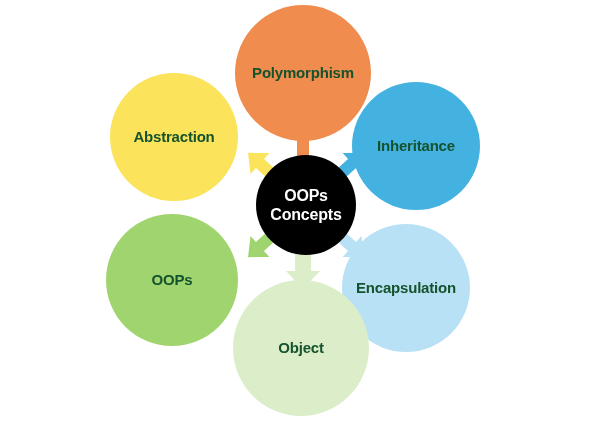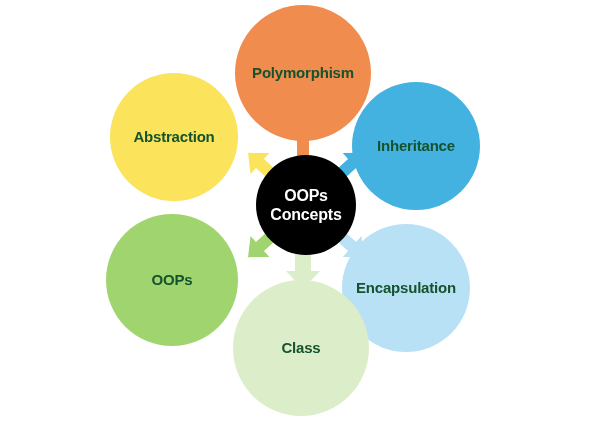--- a/index.html
+++ b/index.html
@@ -95,21 +95,21 @@
 
   <div class="node" id="node-inheritance" style="left: 352px; top: 82px; width: 128px; height: 128px; background: rgb(68, 178, 224); color: rgb(17, 17, 17);">
     <span class="node-label">Inheritance</span>
   </div>
 
   <div class="node" id="node-encapsulation" style="left: 342px; top: 224px; width: 128px; height: 128px; background: rgb(185, 225, 245); color: rgb(17, 17, 17);">
     <span class="node-label">Encapsulation</span>
   </div>
 
   <div class="node" id="node-object" style="left: 233px; top: 280px; width: 136px; height: 136px; background: rgb(220, 238, 201); color: rgb(17, 17, 17);">
-    <span class="node-label">Class</span>
+    <span class="node-label">Object</span>
   </div>
 
   <div class="node" id="node-class" style="left: 106px; top: 214px; width: 132px; height: 132px; background: rgb(160, 212, 110); color: rgb(17, 17, 17);">
     <span class="node-label">OOPs</span>
   </div>
 
   <div class="node" id="node-abstraction" style="left: 110px; top: 73px; width: 128px; height: 128px; background: rgb(251, 227, 91); color: rgb(17, 17, 17);">
     <span class="node-label">Abstraction</span>
   </div>
 

